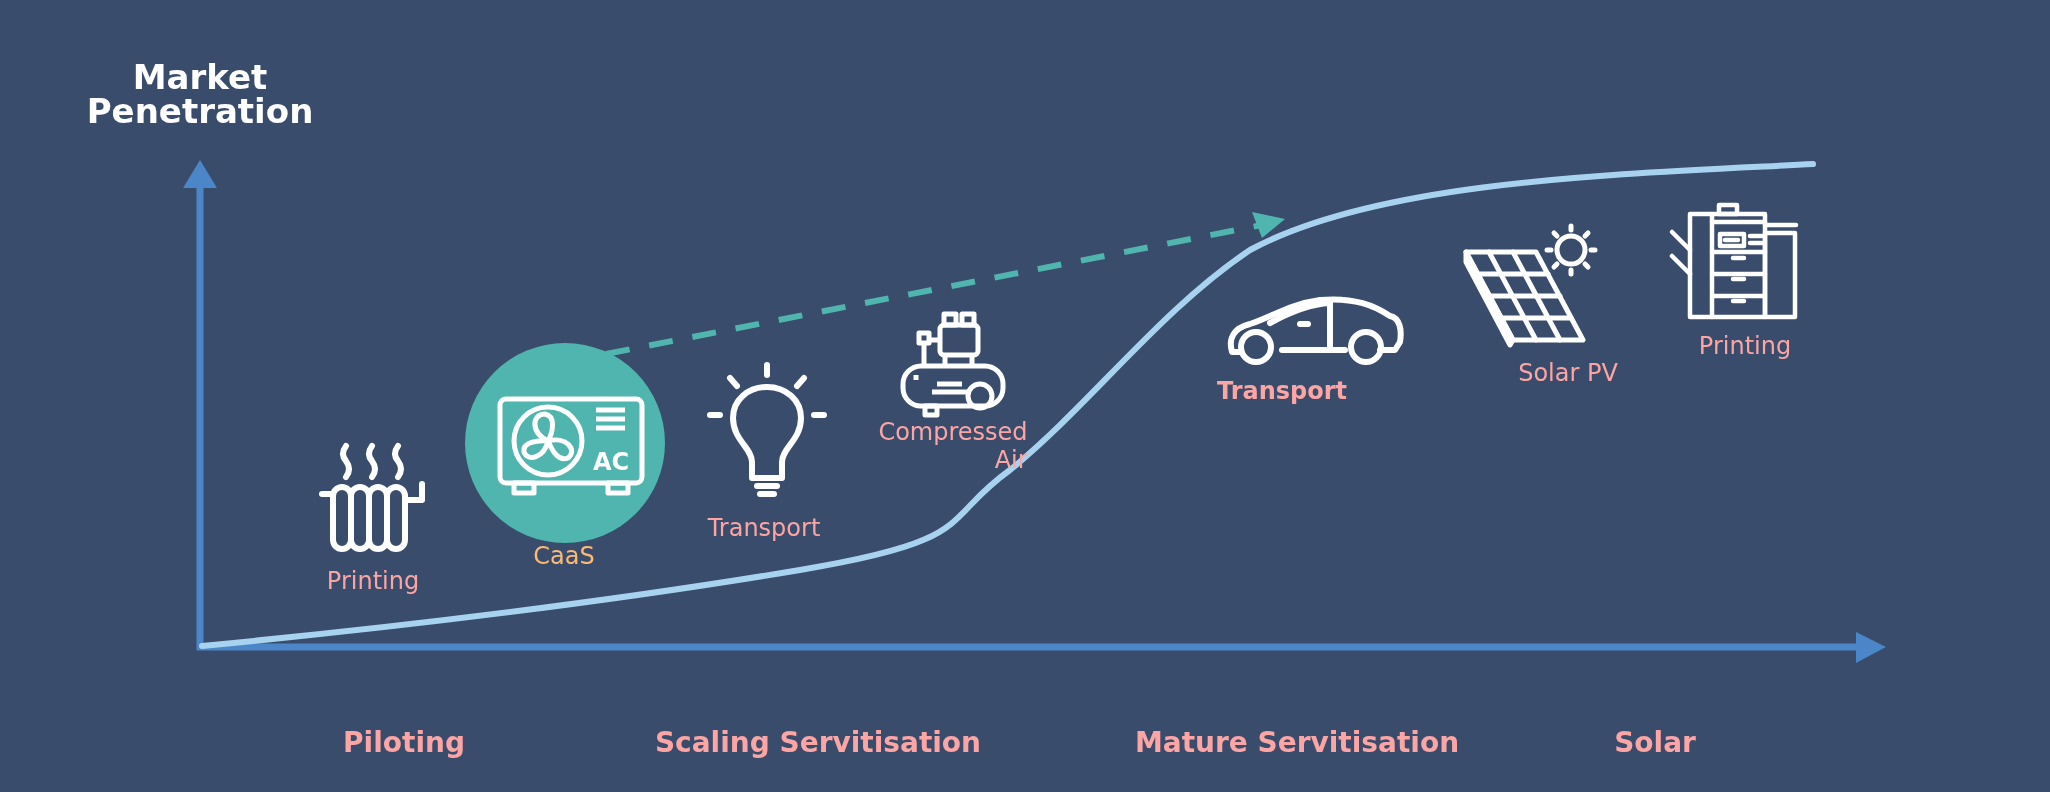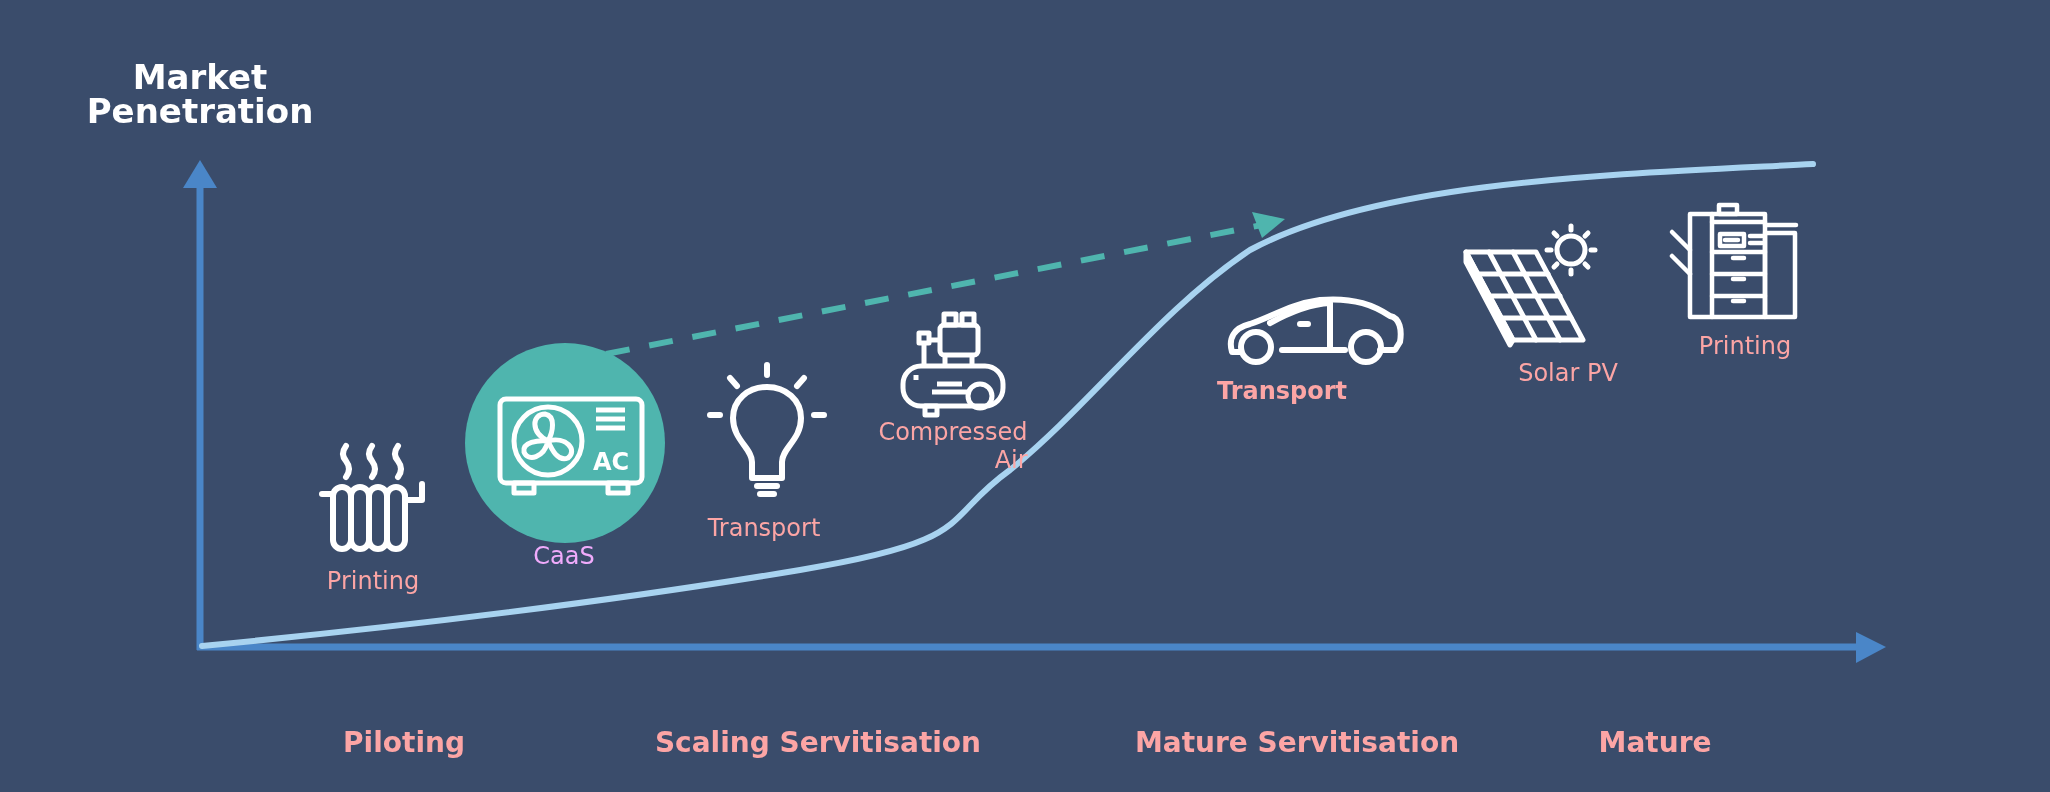--- a/index.html
+++ b/index.html
@@ -15,21 +15,21 @@
     font-family: "DejaVu Sans", sans-serif; white-space: nowrap;
     transform: translateX(-50%);
   }
   .axis-title {
     position: absolute; color: #ffffff; font-weight: bold; font-size: 34px;
     line-height: 34px; text-align: center; left: 200px; top: 60px;
     transform: translateX(-50%); white-space: nowrap;
     font-family: "DejaVu Sans", sans-serif;
   }
   .item-label { font-size: 24px; line-height: 28px; }
-  .item-label.highlight { color: #f0abfc; }
+  .item-label.highlight { color: #fdba74; }
   .stage-label { font-size: 28px; font-weight: bold; top: 678px; margin-top: 48px; }
 </style>
 </head>
 <body>
 
 <svg id="canvas" viewBox="0 0 2050 792" xmlns="http://www.w3.org/2000/svg">
 
   <g>
     <line x1="200" y1="650" x2="200" y2="184" stroke="#4a86c8" stroke-width="7"></line>
     <polygon points="200,160 183,188 217,188" fill="#4a86c8"></polygon>
@@ -166,13 +166,13 @@
   <div>Compressed</div>
   <div>Air</div>
 </div>
 <div class="lbl item-label" style="left:1282px; top:377px;font-weight:bold;">Transport</div>
 <div class="lbl item-label" style="left:1568px; top:359px;">Solar PV</div>
 <div class="lbl item-label" style="left:1745px; top:332px;">Printing</div>
 
 <div class="lbl stage-label" style="left:404px;">Piloting</div>
 <div class="lbl stage-label" style="left:818px;">Scaling Servitisation</div>
 <div class="lbl stage-label" style="left:1297px;">Mature Servitisation</div>
-<div class="lbl stage-label" style="left:1655px;">Mature</div>
+<div class="lbl stage-label" style="left:1655px;">Solar</div>
 
 </body></html>

